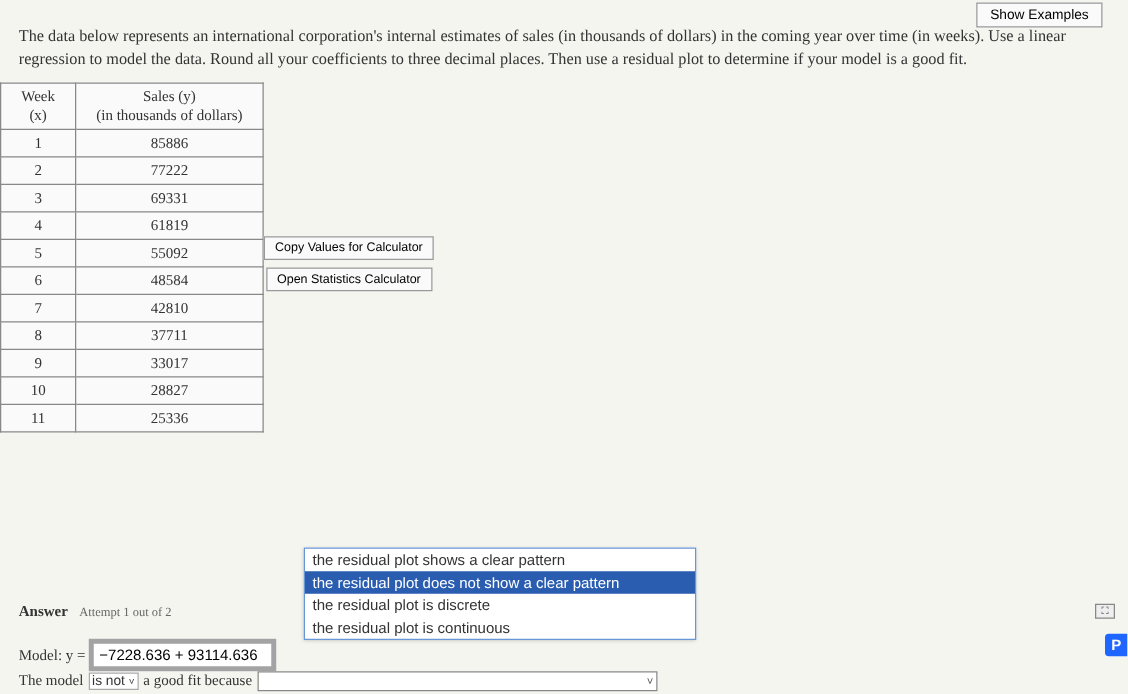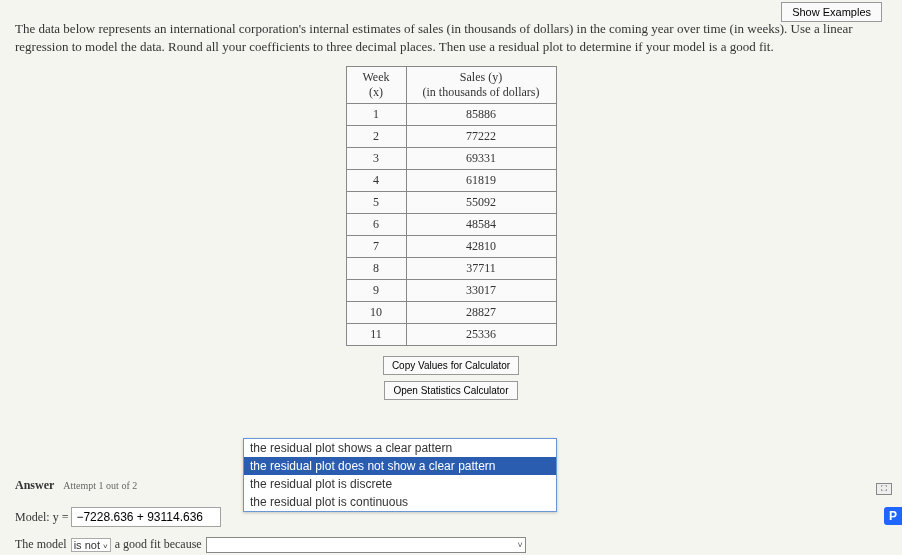--- a/index.html
+++ b/index.html
@@ -23,21 +23,21 @@
   background: #fafafa;
   cursor: pointer;
 }
 .intro {
   padding: 20px 15px 10px 15px;
   font-size: 13px;
   line-height: 1.4;
 }
 .main-area {
   display: flex;
-  flex-direction: column;
+  flex-direction: row;
   align-items: center;
 }
 table.data {
   border-collapse: collapse;
   font-size: 12px;
   background: #fafafa;
 }
 table.data th, table.data td {
   border: 1px solid #888;
   padding: 3px 8px;
@@ -59,27 +59,27 @@
   position: absolute;
   bottom: 2px;
   left: 15px;
   right: 15px;
   font-size: 12px;
 }
 .answer-label { font-weight: bold; font-size: 12px;}
 .attempt { font-size: 10px; color: #666; margin-left:6px;}
 .model-row { margin-top: 14px; font-family: Georgia, serif;}
 .model-input {
-  border: 1px solid #a3a3a3;
+  border: 4px solid #a3a3a3;
   padding: 2px 4px;
   font-size: 12px;
   width: 150px;
   font-family: Arial, sans-serif;
 }
-.fit-row { margin-top: 10px; display:flex; align-items:center; gap:4px;}
+.fit-row { display:flex; align-items:center; gap:4px;}
 .tiny-select {
   border: 1px solid #aaa;
   font-size: 11px;
   padding: 0 2px;
   font-family: Liberation Sans, sans-serif;
   background:#fff;
 }
 .reason-select-wrap { position: relative; display:inline-block;}
 .reason-box {
   border: 1px solid #888;

